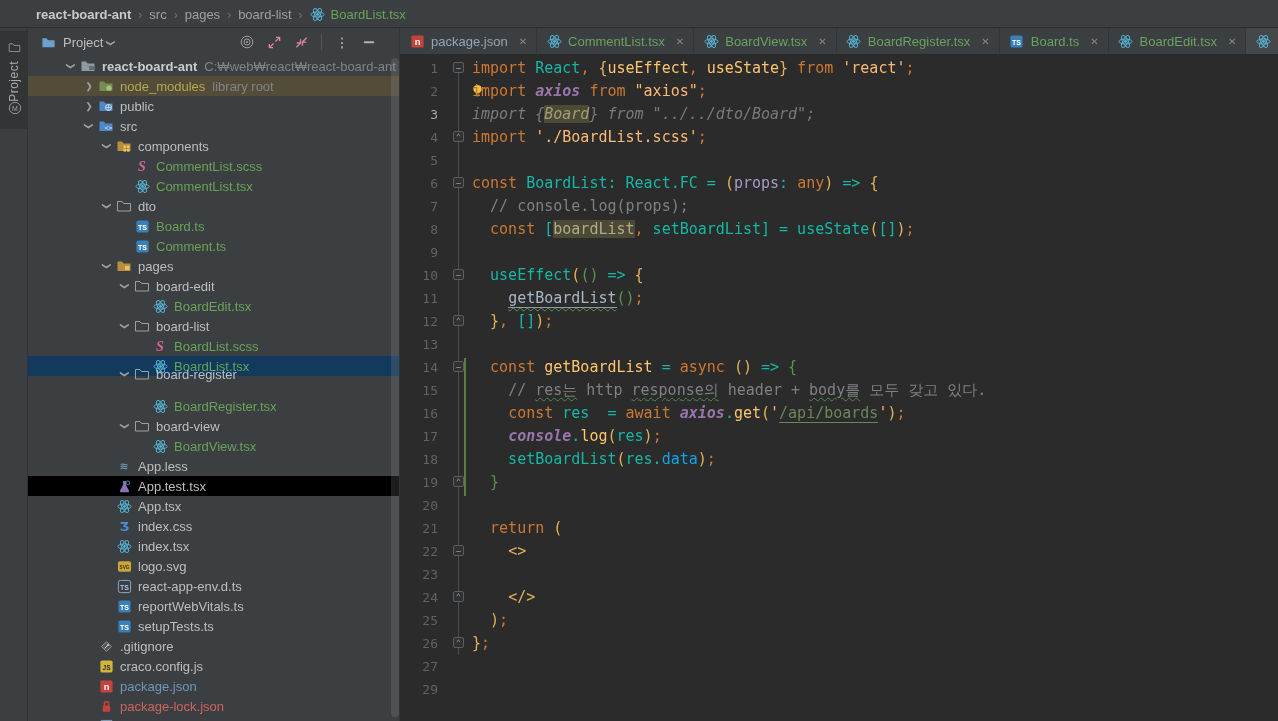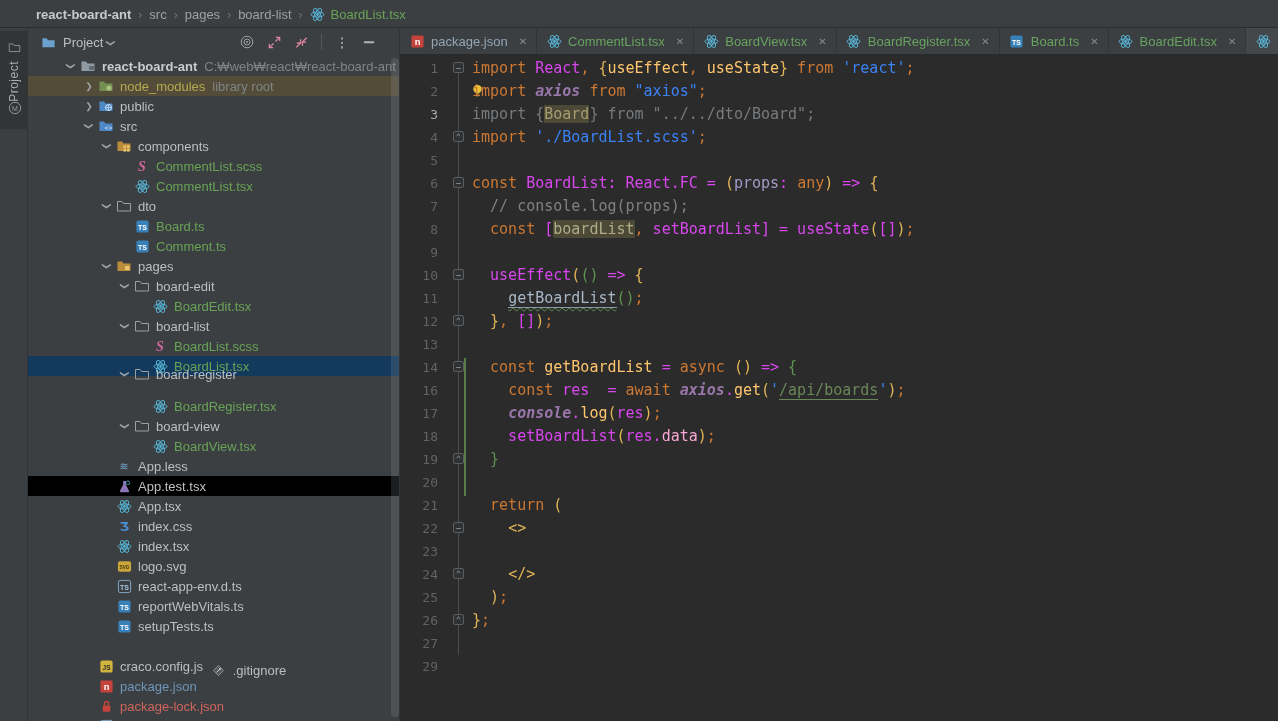--- a/index.html
+++ b/index.html
@@ -45,22 +45,22 @@
   #code{position:absolute;left:0;right:0;top:27px;bottom:0;padding-top:2px;overflow:hidden;}
   .cl{position:relative;height:23px;white-space:pre;font-family:"DejaVu Sans Mono",monospace;font-size:15px;line-height:23px;}
   .cl .ln{position:absolute;left:0;width:38px;text-align:right;color:#606366;font-size:13px;font-family:"DejaVu Sans Mono",monospace;}
   .cl .ln.cur{color:#a6a9ab;}
   .cl .fold{position:absolute;left:53px;top:5px;width:11px;height:11px;border:1px solid #5b5e60;border-radius:2px;color:#9a9d9f;font-size:9px;line-height:10px;text-align:center;background:#2f3133;box-sizing:border-box;font-family:"DejaVu Sans Mono",monospace;}
   .cl .ct{position:absolute;left:72px;top:0;}
   #connector{position:absolute;left:58px;top:8px;height:592px;width:1px;background:#4a4d4f;}
   #vcsbar{position:absolute;left:64px;top:303px;height:138px;width:2px;background:#5a7c46;}
   #bulb{position:absolute;left:70px;top:28px;width:15px;height:15px;}
   
-  .kw{color:#cc7832;} .pl{color:#d946ef;} .fn{color:#ffc66d;} .st{color:#3b82f6;margin-top:11px;} .cm{color:#808080;}
-  .gr{color:#777b7e;} .it{color:#9876aa;font-style:italic;font-weight:bold;} .fd{color:#f9a8d4;text-align:center;}
+  .kw{color:#cc7832;} .pl{color:#14b8a6;} .fn{color:#ffc66d;} .st{color:#fdba74;margin-top:11px;} .cm{color:#808080;}
+  .gr{color:#777b7e;font-style:italic;} .it{color:#9876aa;font-style:italic;font-weight:bold;} .fd{color:#0ea5e9;text-align:center;}
   .pr{color:#a89ac8;text-align:right;} .b1{color:#e2b457;} .b2{color:#5d9350;} .sm{color:#cc7832;}
   .hl{background:#4d4937;border-radius:1px;}
   .pl.hl{color:#b0ab87;} .gr.hl{color:#a59d71;}
   .wv{text-decoration:underline wavy #4f8a4f;text-decoration-thickness:1px;text-underline-offset:2px;}
   .u1{color:#a9b7c6;border-bottom:1px solid #8e9aa5;text-decoration:underline wavy #5e9150;text-decoration-thickness:1px;text-underline-offset:4px;}
   .lk{color:#6a8759;border-bottom:1px solid #6a8759;}
 </style>
 </head>
 <body>
 
@@ -427,21 +427,21 @@
       </div>
       <div class="trow" style="top: 560px; padding-left: 88px;">
         <span class="tico">
           <svg width="15" height="15" viewBox="0 0 16 16">
             <rect x="1.5" y="1.5" width="13" height="13" rx="2" fill="#3880b8"></rect>
             <text x="8" y="11.3" font-size="7.5" font-weight="bold" fill="#ffffff" text-anchor="middle" font-family="Liberation Sans">TS</text>
           </svg>
         </span>
         <span class="lbl  ">setupTests.ts</span>
       </div>
-      <div class="trow" style="top: 604px; padding-left: 70px; justify-content: center;">
+      <div class="trow" style="top: 580px; padding-left: 70px;">
         <span class="tico">
           <svg width="15" height="15" viewBox="0 0 16 16">
             <rect x="4.2" y="4.2" width="7.6" height="7.6" fill="#55585a" stroke="#8e9193" transform="rotate(45 8 8)"></rect>
             <path d="M6 10L10 6M8.7 6H10v1.3" stroke="#d8dadb" fill="none" stroke-width="1"></path>
           </svg>
         </span>
         <span class="lbl  ">.gitignore</span>
       </div>
       <div class="trow" style="top: 600px; padding-left: 70px; align-items: center;">
         <span class="tico">
@@ -592,20 +592,21 @@
       <div class="cl"><span class="ln">5</span><span class="ct"></span></div>
       <div class="cl"><span class="ln">6</span><span class="fold start">−</span><span class="ct"><span class="kw">const </span><span class="pl">BoardList: React.FC = </span><span class="b1">(</span><span class="pr">props</span><span class="pl">: </span><span class="kw">any</span><span class="b1">)</span><span class="pl"> =&gt; </span><span class="b1">{</span></span></div>
       <div class="cl"><span class="ln">7</span><span class="ct"><span class="pl">  </span><span class="cm">// console.log(props);</span></span></div>
       <div class="cl"><span class="ln">8</span><span class="ct"><span class="pl">  </span><span class="kw">const </span><span class="pl">[</span><span class="pl hl">boardList</span><span class="sm">,</span><span class="pl"> setBoardList] = useState</span><span class="b1">(</span><span class="pl">[]</span><span class="b1">)</span><span class="sm">;</span></span></div>
       <div class="cl"><span class="ln">9</span><span class="ct"></span></div>
       <div class="cl"><span class="ln">10</span><span class="fold start">−</span><span class="ct"><span class="pl">  useEffect</span><span class="b1">(</span><span class="b2">()</span><span class="pl"> =&gt; </span><span class="b1">{</span></span></div>
       <div class="cl"><span class="ln">11</span><span class="ct"><span class="pl">    </span><span class="u1">getBoardList</span><span class="b2">()</span><span class="sm">;</span></span></div>
       <div class="cl"><span class="ln">12</span><span class="fold end">⌃</span><span class="ct"><span class="pl">  </span><span class="b1">}</span><span class="sm">,</span><span class="pl"> []</span><span class="b1">)</span><span class="sm">;</span></span></div>
       <div class="cl"><span class="ln">13</span><span class="ct"></span></div>
       <div class="cl"><span class="ln">14</span><span class="fold start">−</span><span class="ct"><span class="pl">  </span><span class="kw">const </span><span class="fn">getBoardList</span><span class="pl"> = </span><span class="kw">async </span><span class="b1">()</span><span class="pl"> =&gt; </span><span class="b2">{</span></span></div>
+      <div class="cl"><span class="ln">15</span><span class="ct"><span class="pl">    </span><span class="cm">// </span><span class="cm wv">res는</span><span class="cm"> http </span><span class="cm wv">response의</span><span class="cm"> header + </span><span class="cm wv">body를</span><span class="cm"> 모두 갖고 있다.</span></span></div>
       <div class="cl"><span class="ln">16</span><span class="ct"><span class="pl">    </span><span class="kw">const </span><span class="pl">res  = </span><span class="kw">await </span><span class="it">axios</span><span class="pl">.</span><span class="fn">get</span><span class="b1">(</span><span class="st">'</span><span class="lk">/api/boards</span><span class="st">'</span><span class="b1">)</span><span class="sm">;</span></span></div>
       <div class="cl"><span class="ln">17</span><span class="ct"><span class="pl">    </span><span class="it">console</span><span class="pl">.</span><span class="fn">log</span><span class="b1">(</span><span class="pl">res</span><span class="b1">)</span><span class="sm">;</span></span></div>
       <div class="cl"><span class="ln">18</span><span class="ct"><span class="pl">    setBoardList</span><span class="b1">(</span><span class="pl">res.</span><span class="fd">data</span><span class="b1">)</span><span class="sm">;</span></span></div>
       <div class="cl"><span class="ln">19</span><span class="fold end">⌃</span><span class="ct"><span class="pl">  </span><span class="b2">}</span></span></div>
       <div class="cl"><span class="ln">20</span><span class="ct"></span></div>
       <div class="cl"><span class="ln">21</span><span class="ct"><span class="pl">  </span><span class="kw">return </span><span class="b1">(</span></span></div>
       <div class="cl"><span class="ln">22</span><span class="fold start">−</span><span class="ct"><span class="pl">    </span><span class="b1">&lt;&gt;</span></span></div>
       <div class="cl"><span class="ln">23</span><span class="ct"></span></div>
       <div class="cl"><span class="ln">24</span><span class="fold end">⌃</span><span class="ct"><span class="pl">    </span><span class="b1">&lt;/&gt;</span></span></div>
       <div class="cl"><span class="ln">25</span><span class="ct"><span class="pl">  </span><span class="b1">)</span><span class="sm">;</span></span></div>

